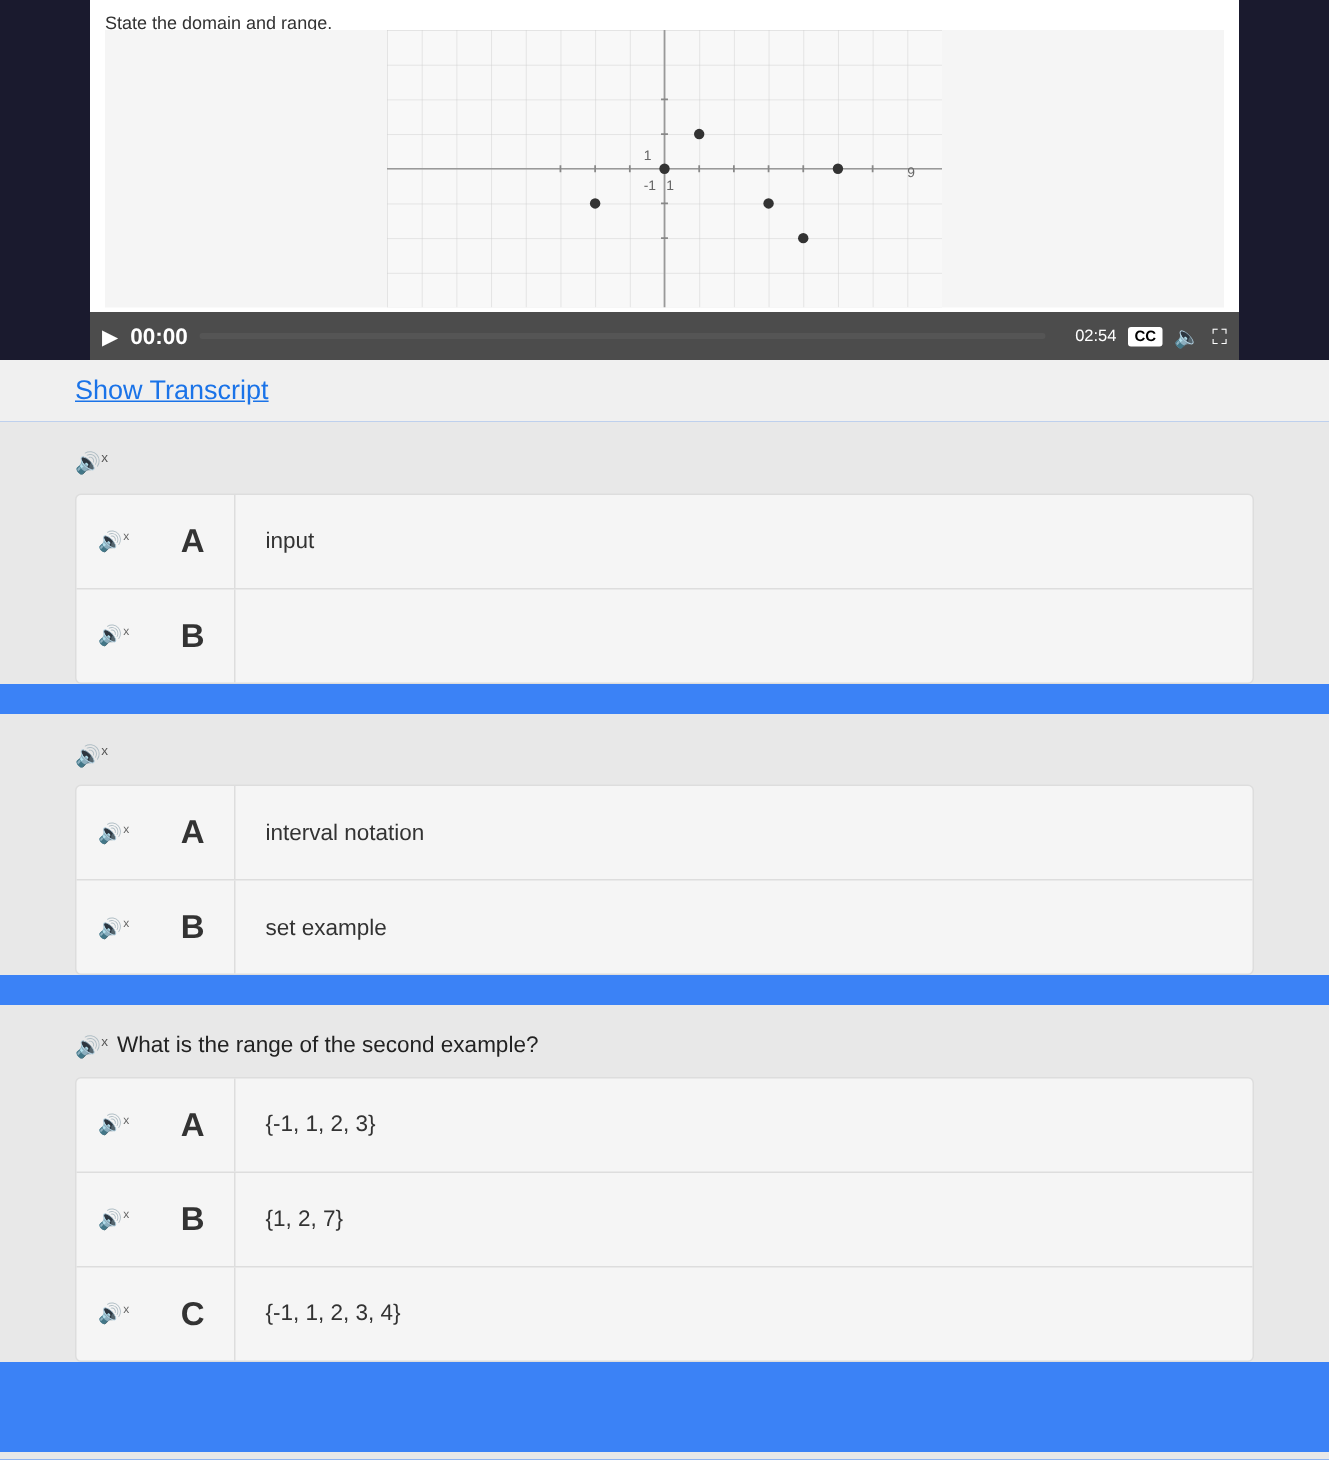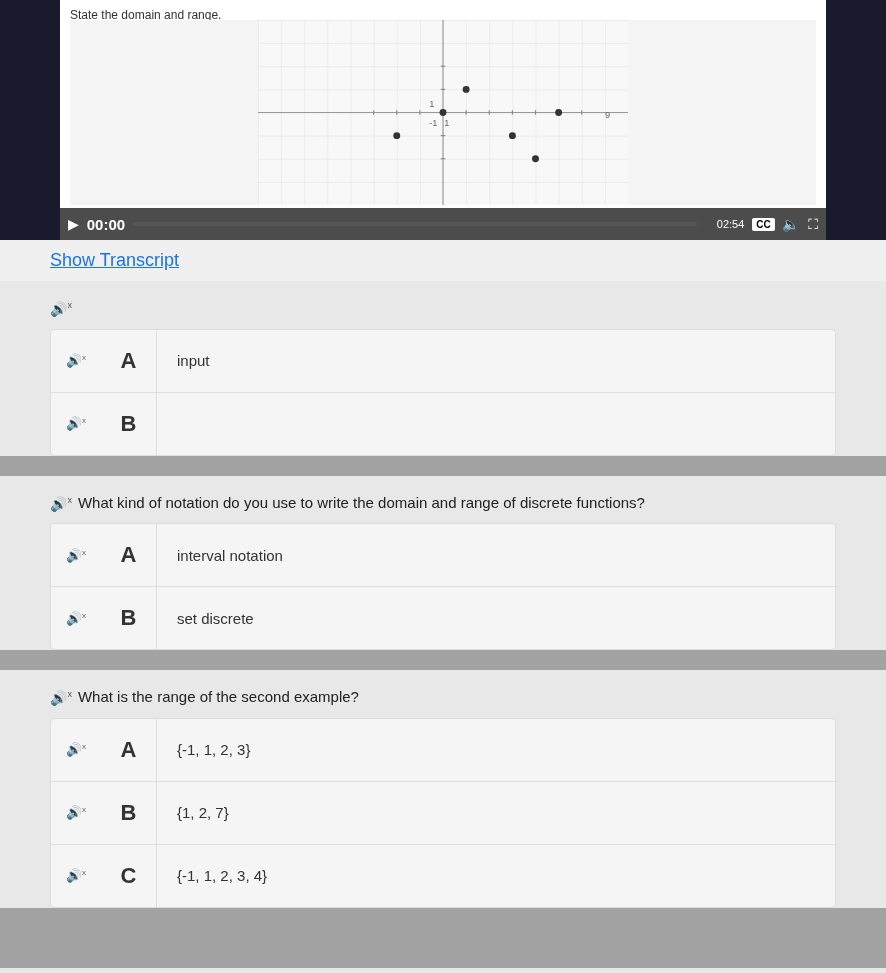--- a/index.html
+++ b/index.html
@@ -5,21 +5,21 @@
     * { box-sizing: border-box; margin: 0; padding: 0; }
     body {
       font-family: Arial, sans-serif;
       background: #e8e8e8;
       min-height: 973px;
       width: 886px;
     }
 
     .page-container {
       width: 886px;
-      background: #a3a3a3;
+      background: #3b82f6;
       padding-bottom: 40px;
     }
 
     
     .video-section {
       background: #000;
       width: 100%;
       height: 240px;
       position: relative;
       display: flex;
@@ -309,38 +309,37 @@
               <span style="font-size:13px;color:#666;">🔊<sup style="font-size:8px">x</sup></span>
             </div>
             <div class="option-letter">B</div>
             <div class="option-divider"></div>
           </div>
         </div>
       </div>
       <div class="question-section">
         <div class="question-text">
           <span class="audio-icon">🔊<sup style="font-size:9px">x</sup></span>
-          <span>What kind of notation do you use to write the domain and range of discrete functions?</span>
         </div>
         <div class="options-container">
           <div class="option-row">
             <div class="option-audio">
               <span style="font-size:13px;color:#666;">🔊<sup style="font-size:8px">x</sup></span>
             </div>
             <div class="option-letter">A</div>
             <div class="option-divider"></div>
             <div class="option-text">interval notation</div>
           </div>
           <div class="option-row">
             <div class="option-audio">
               <span style="font-size:13px;color:#666;">🔊<sup style="font-size:8px">x</sup></span>
             </div>
             <div class="option-letter">B</div>
             <div class="option-divider"></div>
-            <div class="option-text">set discrete</div>
+            <div class="option-text">set example</div>
           </div>
         </div>
       </div>
       <div class="question-section">
         <div class="question-text">
           <span class="audio-icon">🔊<sup style="font-size:9px">x</sup></span>
           <span>What is the range of the second example?</span>
         </div>
         <div class="options-container">
           <div class="option-row">

